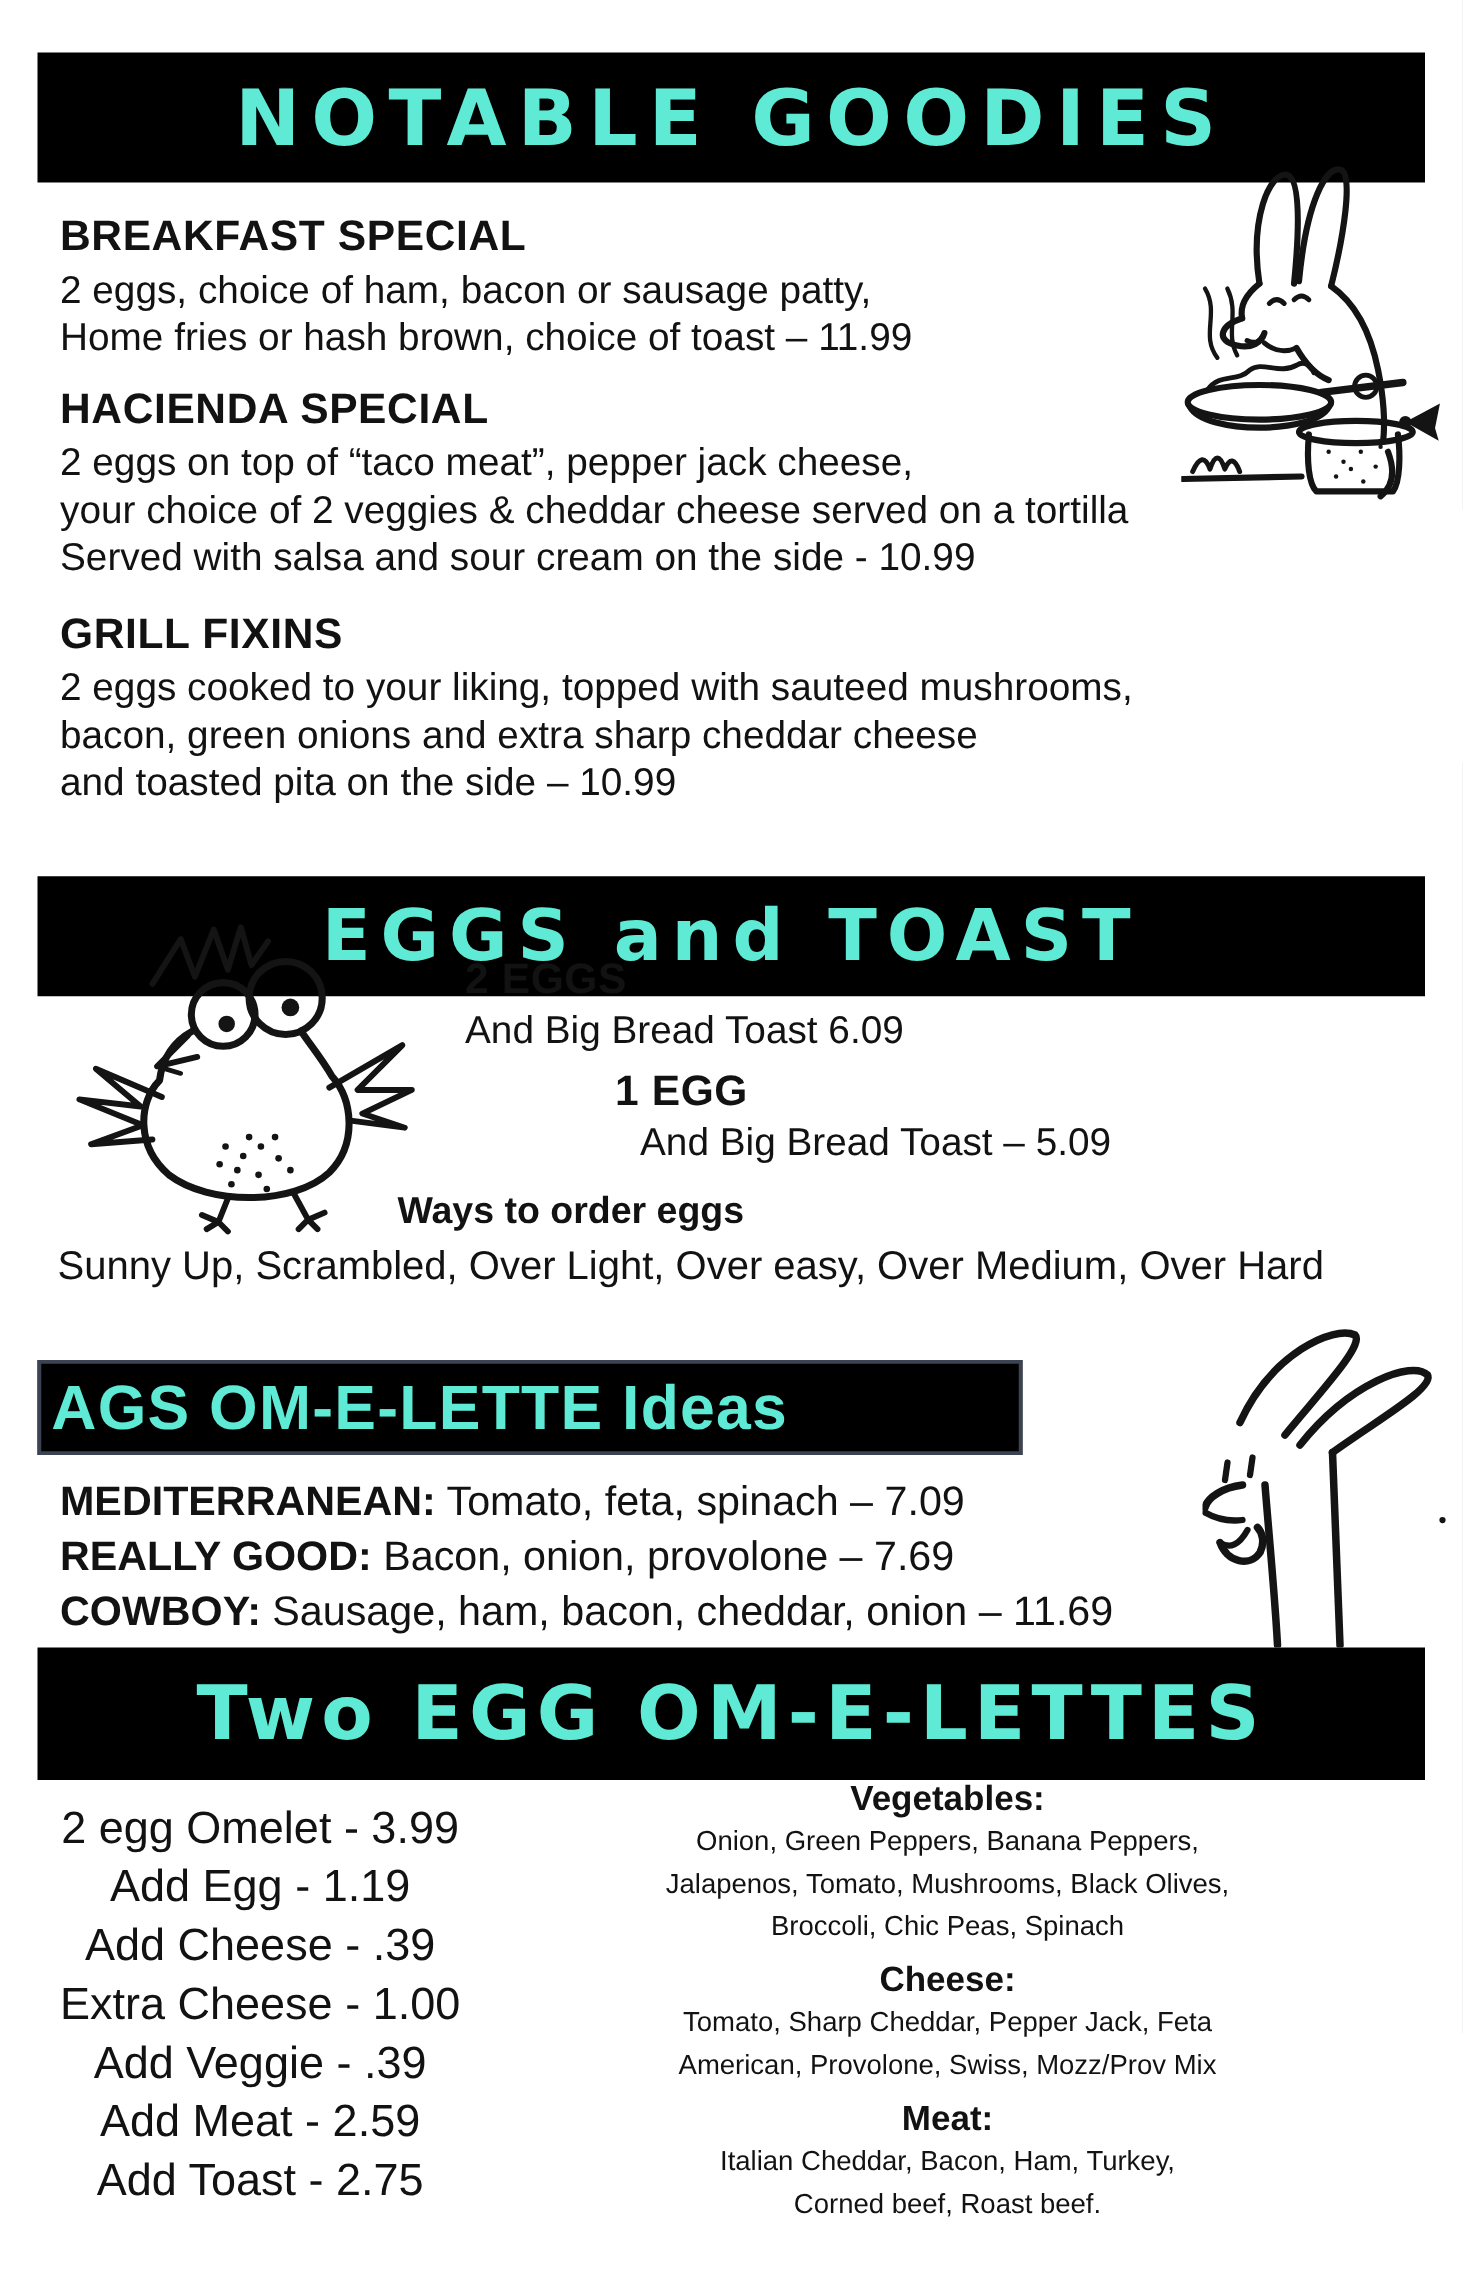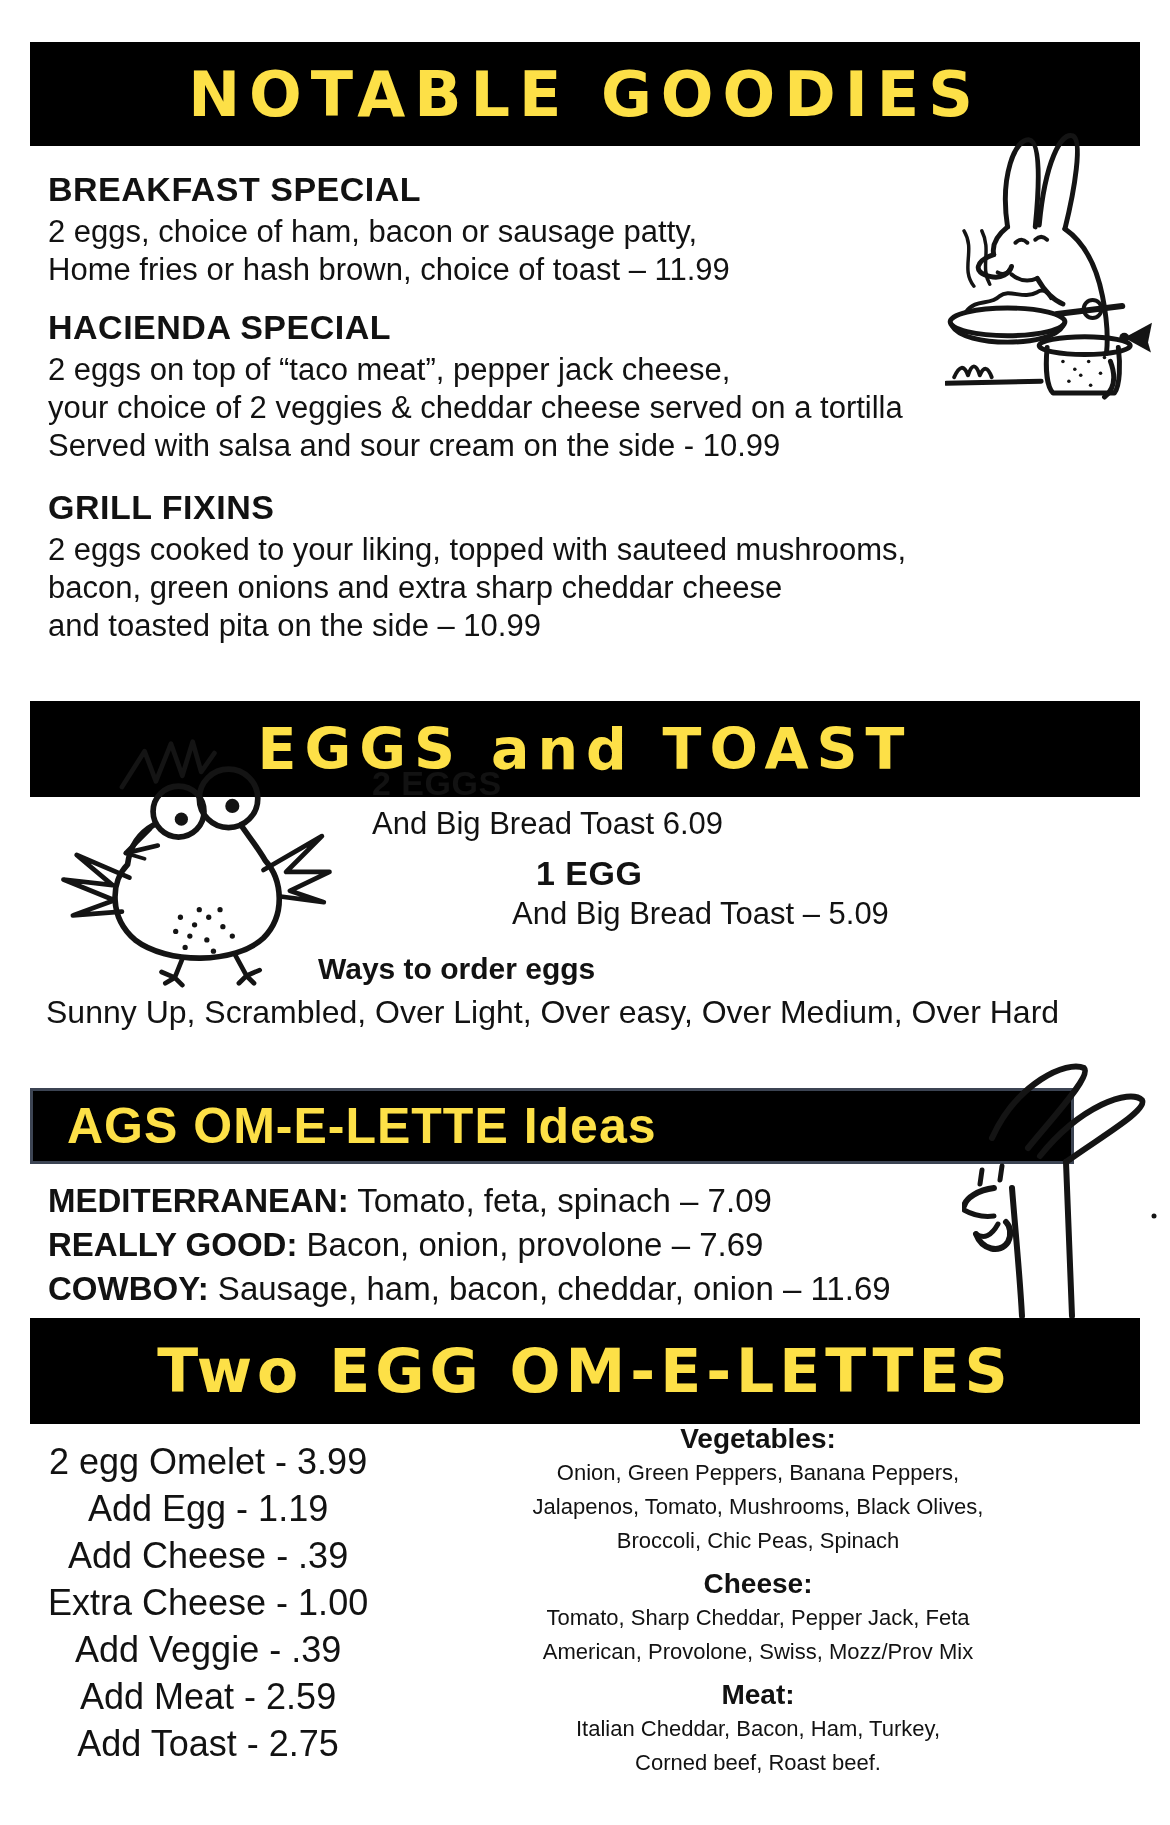--- a/index.html
+++ b/index.html
@@ -7,33 +7,33 @@
     position:relative;
     width:1170px;height:1825px;
     margin:0 auto;
     background:#ffffff;
     color:#121212;
     font-family:"Liberation Sans", sans-serif;
     overflow:hidden;
   }
   .banner{
     position:absolute;
-    background:#000000;color:#fde047;
+    background:#000000;color:#5eead4;
     display:flex;align-items:center;justify-content:center;
     font-family:"DejaVu Sans", sans-serif;
     font-weight:bold;
     white-space:nowrap;
   }
   #banner-notable{left:30px;top:42px;width:1110px;height:104px;font-size:62px;letter-spacing:9px;}
   #banner-eggs{left:30px;top:656px;width:1110px;height:96px;font-size:57px;letter-spacing:8px;margin-top:45px;}
   #banner-ags{
-    left:30px;top:1088px;width:1044px;height:76px;
+    left:30px;top:1088px;width:788px;height:76px;
     font-family:"Liberation Sans", sans-serif;
     font-size:50px;letter-spacing:1px;
-    justify-content:flex-start;padding-left:34px;
+    justify-content:flex-start;padding-left:8px;
     border:3px solid #3c4453;box-sizing:border-box;
   }
   #banner-two-egg{left:30px;top:1318px;width:1110px;height:106px;font-size:60px;letter-spacing:5px;}
 
   .abs{position:absolute;white-space:nowrap;text-align:center;}
   .item-title{font-weight:bold;font-size:34px;letter-spacing:0.5px;}
   .body-line{font-size:31px;}
   .idea-line{font-size:33px;}
   .idea-line b{font-weight:bold;}
   .ways-heading{font-weight:bold;font-size:30px;}
@@ -124,21 +124,21 @@
       <path class="ink" stroke-width="5" d="M166,236 C172,252 170,264 160,272"></path>
     </svg>
   </div>
 
   <div id="banner-eggs" class="banner">
     <span>EGGS and TOAST</span>
   </div>
 
   <div class="abs item-title" style="left:372px;top:764px">2 EGGS</div>
   <div class="abs body-line" style="left:372px;top:806px">And Big Bread Toast 6.09</div>
-  <div class="abs item-title" style="left:536px;top:854px">1 EGG</div>
+  <div class="abs item-title" style="left:492px;top:854px">1 EGG</div>
   <div class="abs body-line" style="left:512px;top:896px">And Big Bread Toast – 5.09</div>
   <div class="abs ways-heading" style="left:318px;top:952px">Ways to order eggs</div>
   <div class="abs ways-list" style="left:46px;top:994px">Sunny Up, Scrambled, Over Light, Over easy, Over Medium, Over Hard</div>
 
   <div class="illus" style="left:30px;top:738px">
     <svg width="315" height="250" viewBox="0 0 315 265">
 
       <path class="ink" stroke-width="5" d="M88,52 L112,14 L124,46 L140,6 L152,40 L163,4 L172,36 L186,16"></path>
 
       <circle class="ink" stroke-width="6" cx="148" cy="78" r="27"></circle>

